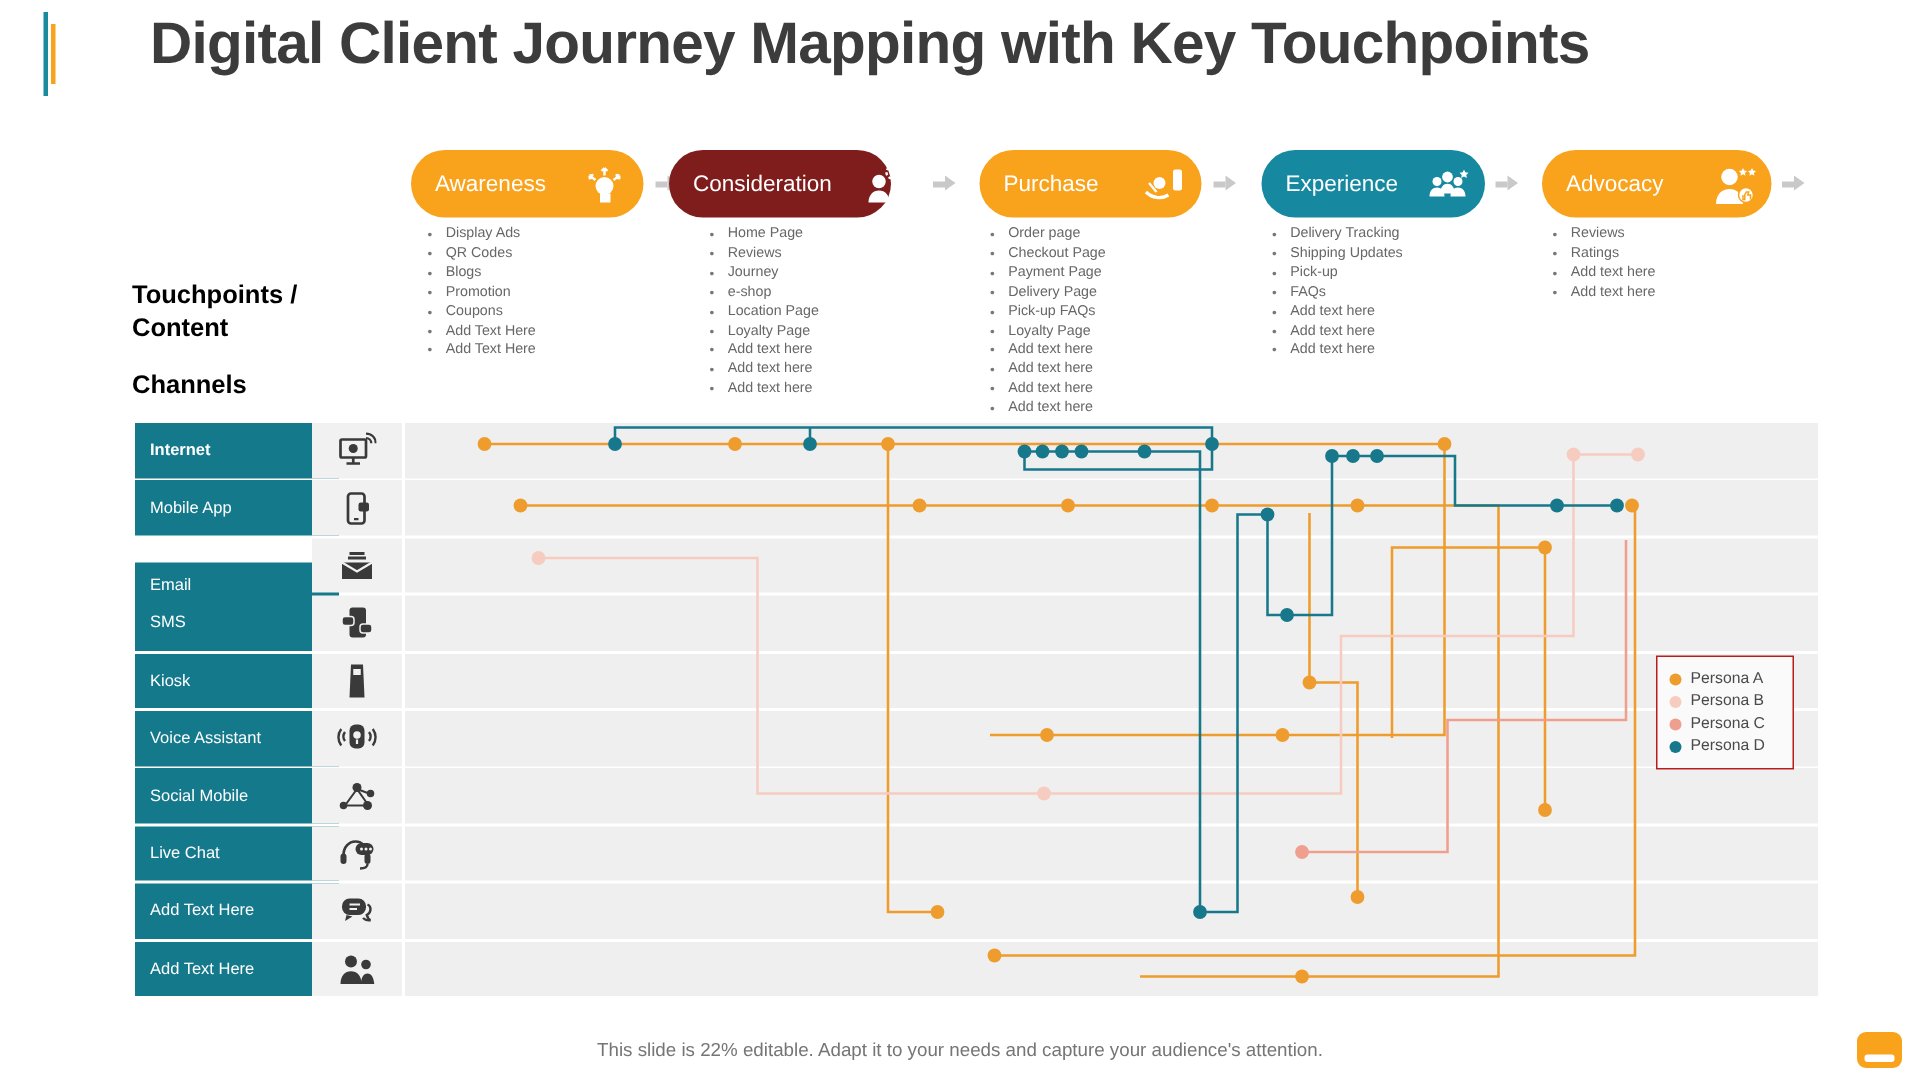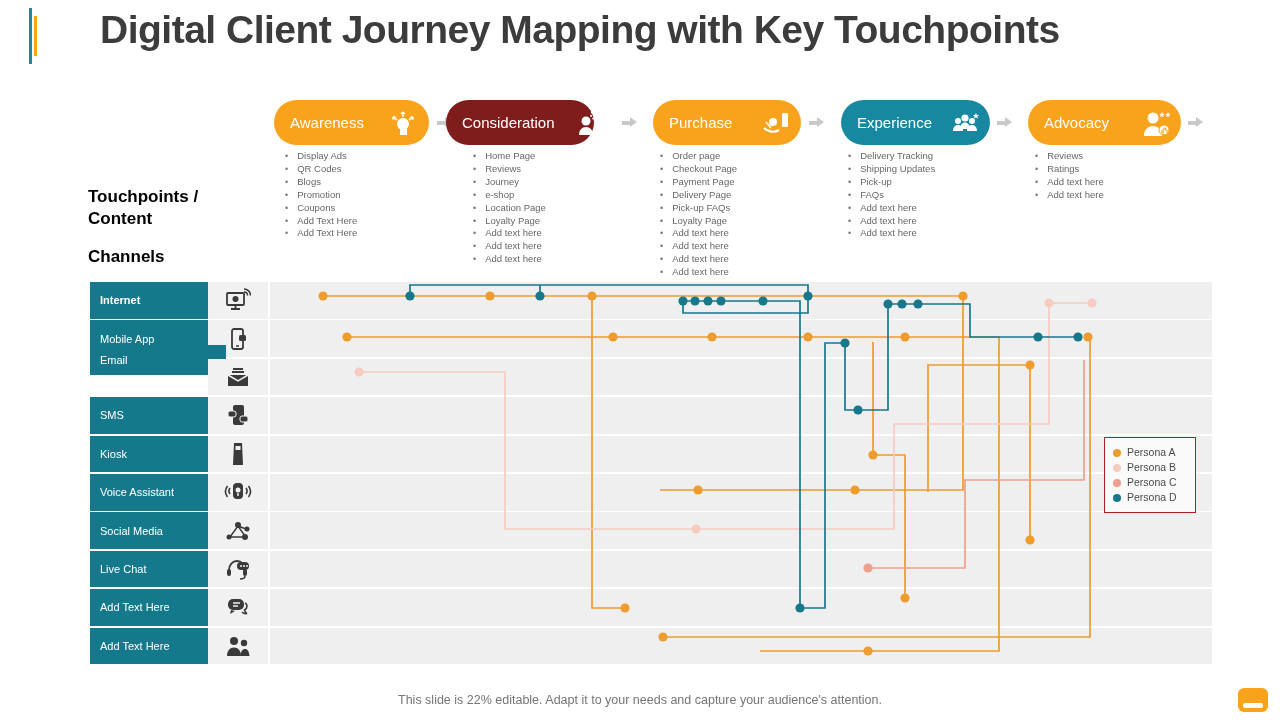--- a/index.html
+++ b/index.html
@@ -322,21 +322,21 @@
     <div class="chband" style="top: 282px; height: 36.6px;"></div>
     <div class="chlabel" style="top: 320.4px; height: 36.6px;">Mobile App</div>
     <div class="chicon" style="top: 320.4px; height: 36.6px;">
       <svg width="22" height="24" viewBox="0 0 22 24">
         <rect x="5" y="2" width="11" height="20" rx="2" fill="none" stroke="#3a3a3a" stroke-width="1.8"></rect>
         <rect x="12" y="8" width="7" height="6" rx="1.5" fill="#3a3a3a"></rect>
         <path d="M9 19h3" stroke="#3a3a3a" stroke-width="1.5"></path>
       </svg>
     </div>
     <div class="chband" style="top: 320.4px; height: 36.6px;"></div>
-    <div class="chlabel" style="top: 345px; height: 30px;">Email</div>
+    <div class="chlabel" style="top: 375px; height: 30px;">Email</div>
     <div class="chicon" style="top: 358.8px; height: 36.6px;">
       <svg width="26" height="22" viewBox="0 0 26 22">
         <path d="M3 9h20v11H3z" fill="#3a3a3a"></path>
         <path d="M3 9l10 6L23 9" stroke="#F2F1F1" stroke-width="1.5" fill="none"></path>
         <path d="M8 3h10M7 6h12" stroke="#3a3a3a" stroke-width="2"></path>
       </svg>
     </div>
     <div class="chband" style="top: 358.8px; height: 36.6px;"></div>
     <div class="chlabel" style="top: 397.2px; height: 36.6px;">SMS</div>
     <div class="chicon" style="top: 397.2px; height: 36.6px;">
@@ -358,21 +358,21 @@
     <div class="chlabel" style="top: 474px; height: 36.6px;">Voice Assistant</div>
     <div class="chicon" style="top: 474px; height: 36.6px;">
       <svg width="28" height="24" viewBox="0 0 28 24">
         <rect x="9" y="3" width="10" height="16" rx="4" fill="#3a3a3a"></rect>
         <circle cx="14" cy="10" r="2.5" fill="#F2F1F1"></circle>
         <path d="M14 13v3" stroke="#F2F1F1" stroke-width="1.5"></path>
         <path d="M6 8c-1.5 2-1.5 4 0 6M3.5 6c-2.5 3.3-2.5 7.7 0 11M22 8c1.5 2 1.5 4 0 6M24.5 6c2.5 3.3 2.5 7.7 0 11" stroke="#3a3a3a" stroke-width="1.6" fill="none"></path>
       </svg>
     </div>
     <div class="chband" style="top: 474px; height: 36.6px;"></div>
-    <div class="chlabel" style="top: 512.4px; height: 36.6px;">Social Media</div>
+    <div class="chlabel" style="top: 512.4px; height: 36.6px;">Social Mobile</div>
     <div class="chicon" style="top: 512.4px; height: 36.6px;">
       <svg width="26" height="24" viewBox="0 0 26 24">
         <path d="M5 18 13 7m0 0 8 3m-8-3 7 10M5 18l15 0" stroke="#3a3a3a" stroke-width="1.4" fill="none"></path>
         <circle cx="13" cy="6" r="3" fill="#3a3a3a"></circle>
         <circle cx="22" cy="10" r="2.5" fill="#3a3a3a"></circle>
         <circle cx="4" cy="18" r="2.5" fill="#3a3a3a"></circle>
         <circle cx="20" cy="18" r="3" fill="#3a3a3a"></circle>
       </svg>
     </div>
     <div class="chband" style="top: 512.4px; height: 36.6px;"></div>

